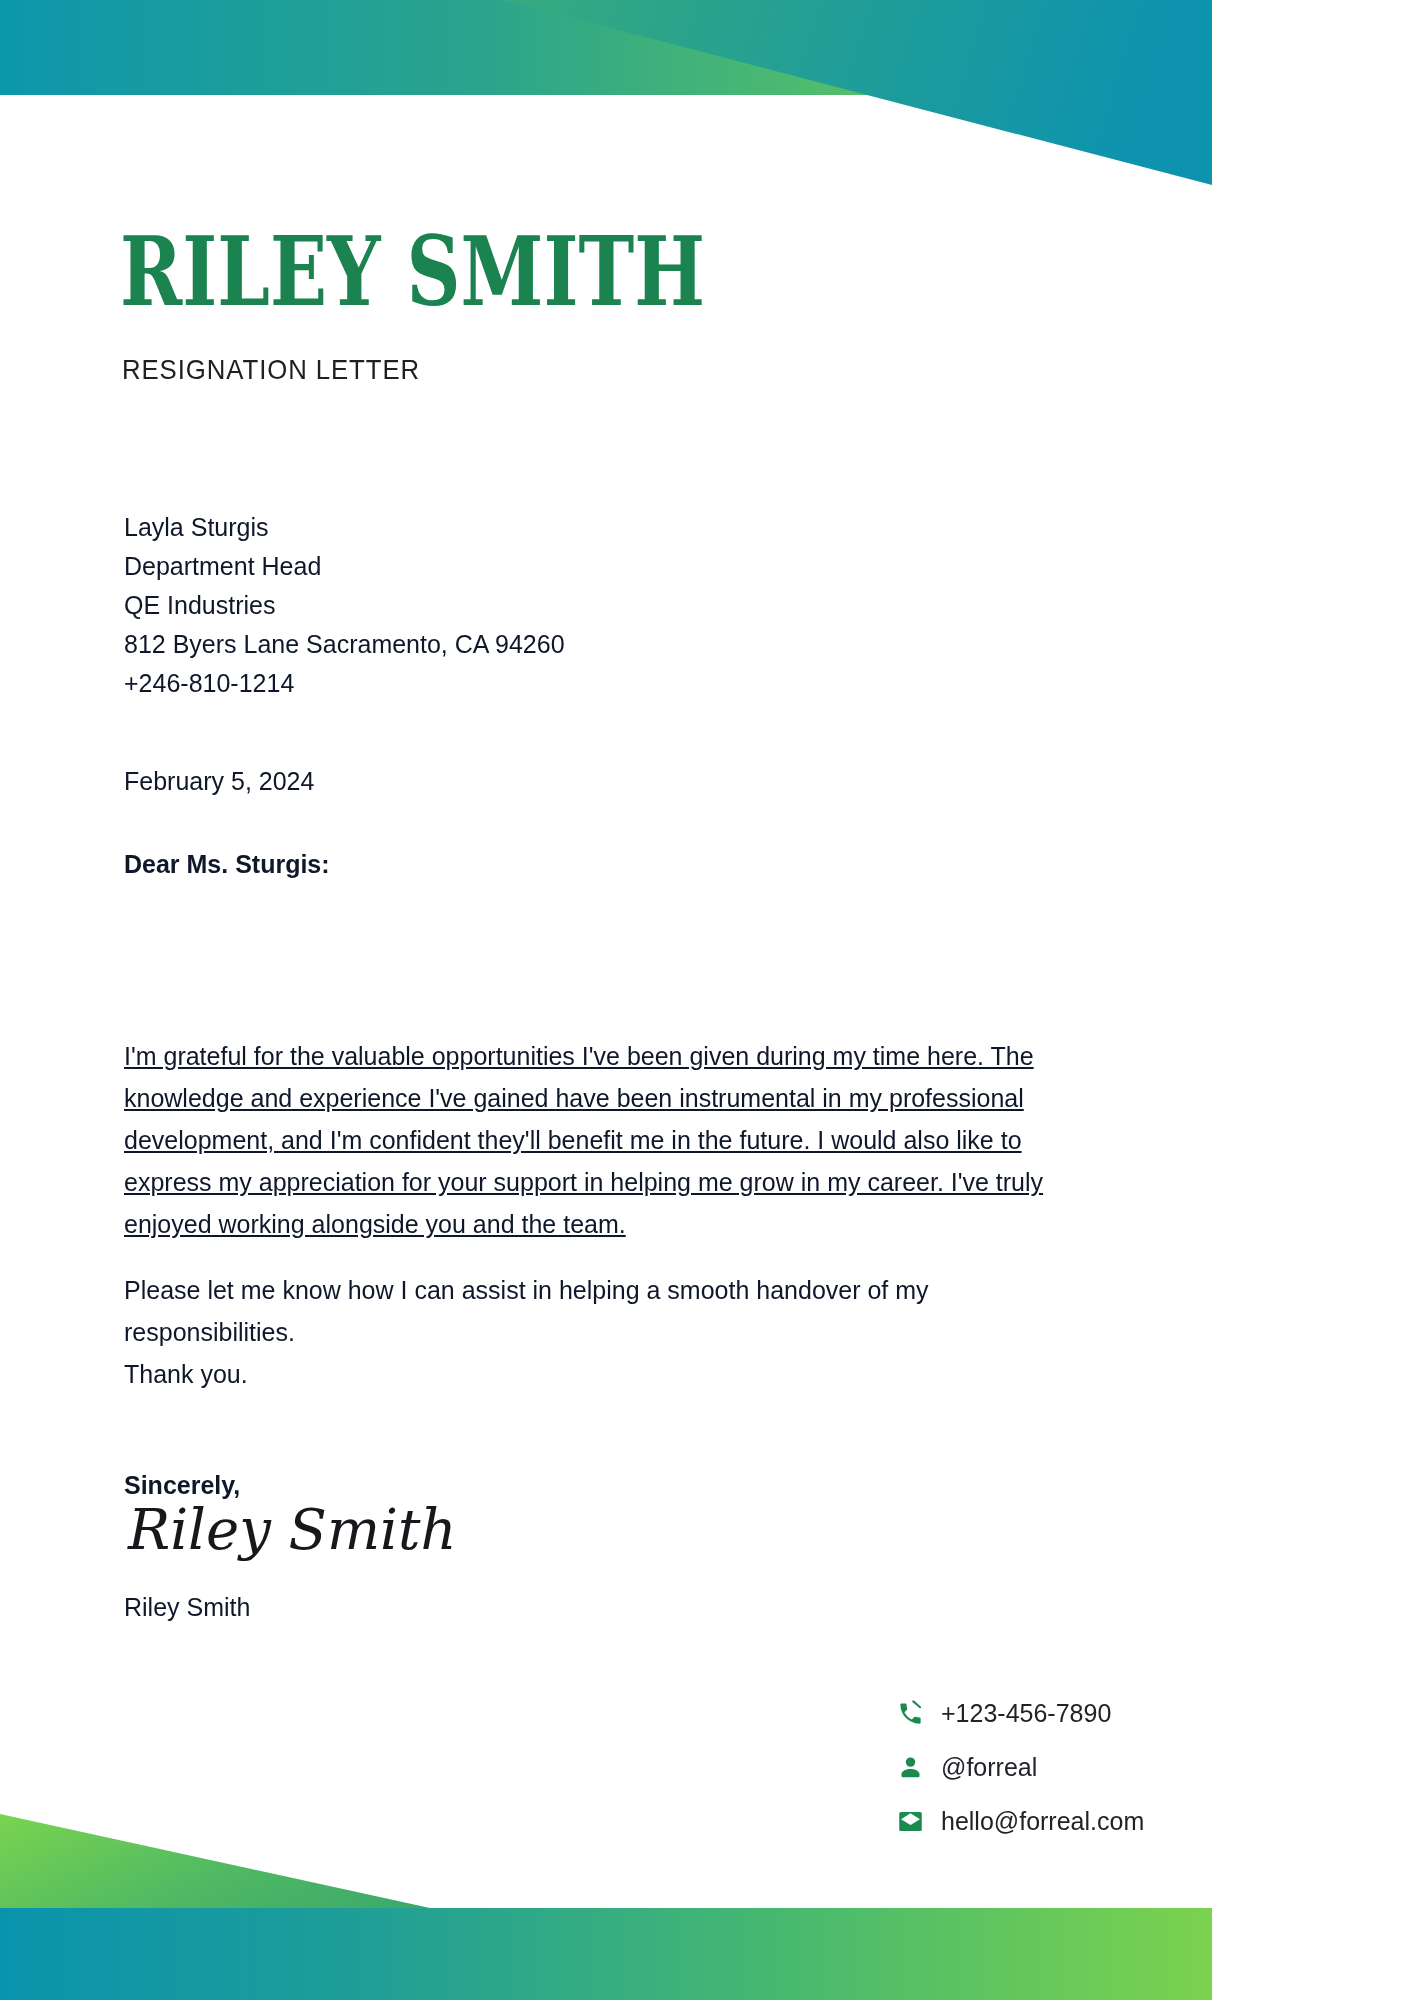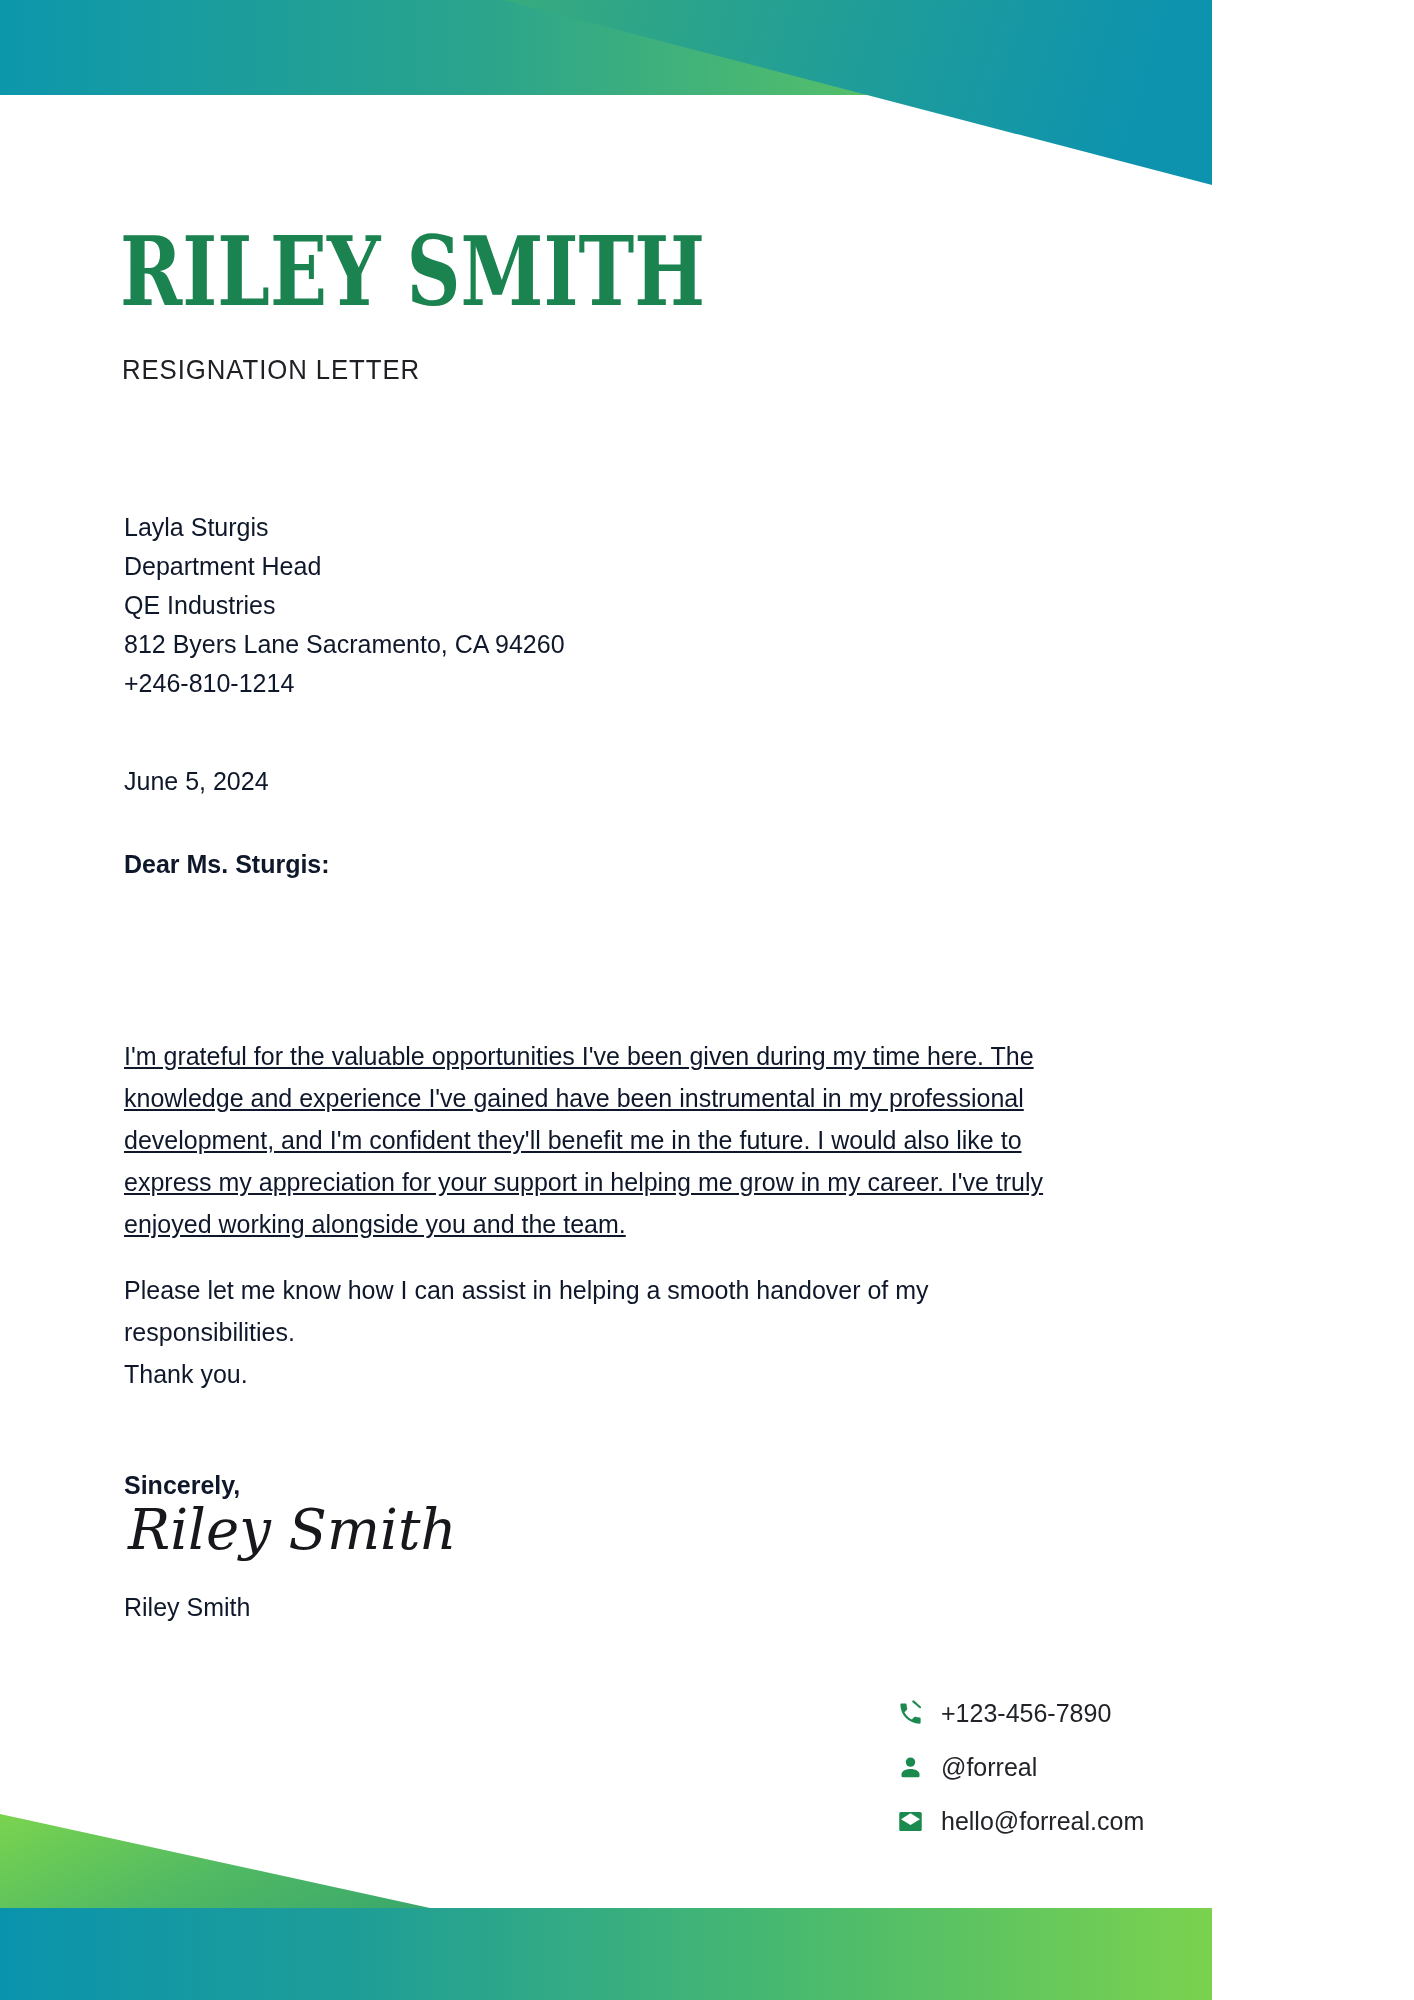--- a/index.html
+++ b/index.html
@@ -135,21 +135,21 @@
   <div class="footer-band"></div>
 
   <div class="abs title">RILEY SMITH</div>
   <div class="abs subtitle">RESIGNATION LETTER</div>
 
   <div class="abs bodytext recipient">Layla Sturgis
 Department Head
 QE Industries
 812 Byers Lane Sacramento, CA 94260
 +246-810-1214</div>
-  <div class="abs bodytext date">June 5, 2024</div>
+  <div class="abs bodytext date">February 5, 2024</div>
   <div class="abs bodytext greeting">Dear Ms. Sturgis:</div>
   <div class="abs bodytext para2">I'm grateful for the valuable opportunities I've been given during my time here. The
 knowledge and experience I've gained have been instrumental in my professional
 development, and I'm confident they'll benefit me in the future. I would also like to
 express my appreciation for your support in helping me grow in my career. I've truly
 enjoyed working alongside you and the team.</div>
   <div class="abs bodytext para3">Please let me know how I can assist in helping a smooth handover of my
 responsibilities.
 Thank you.</div>
   <div class="abs bodytext signoff">Sincerely,</div>

